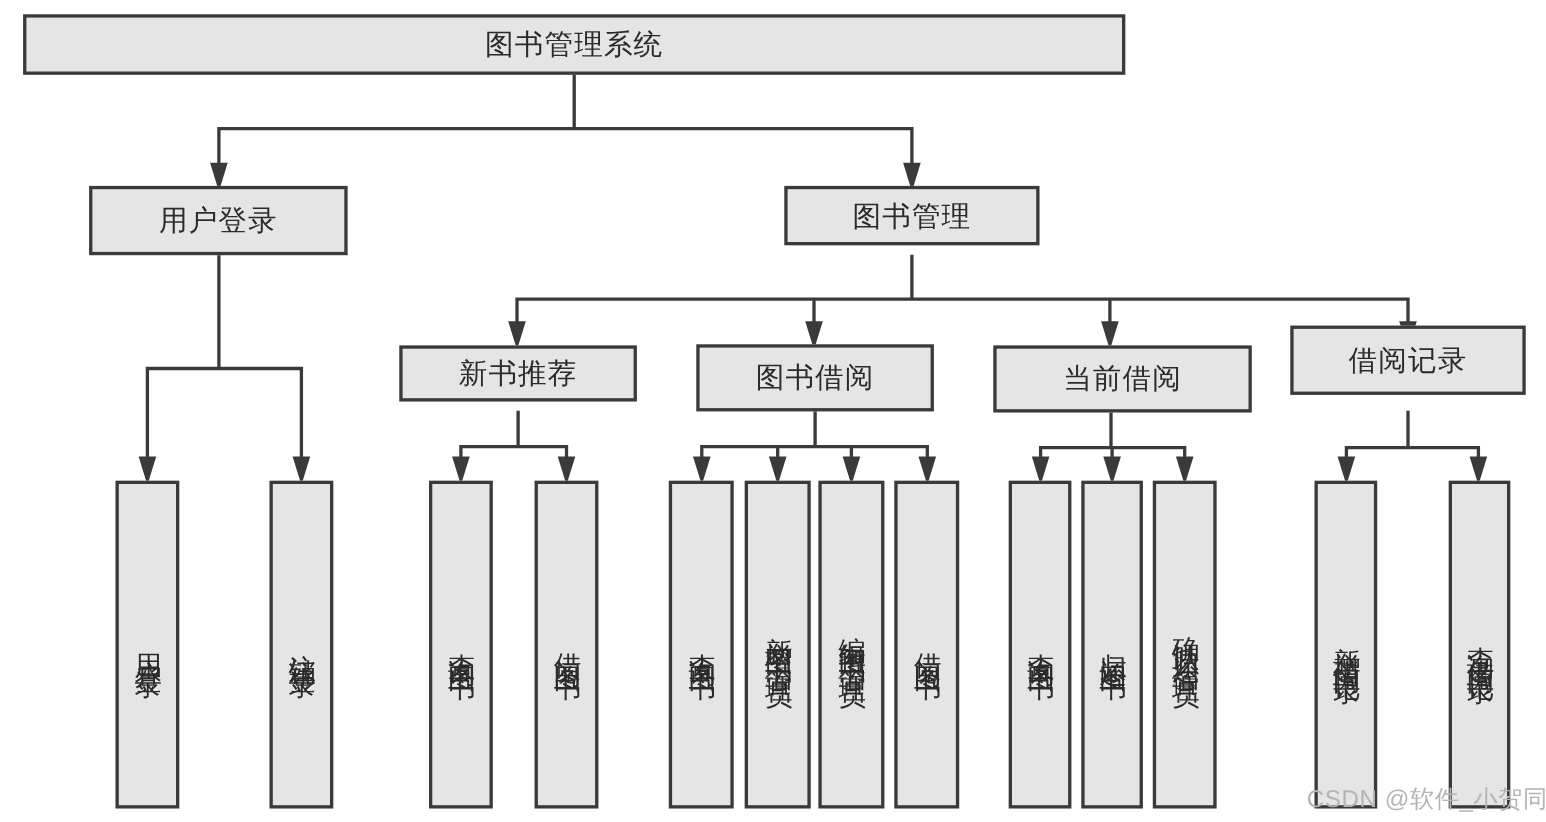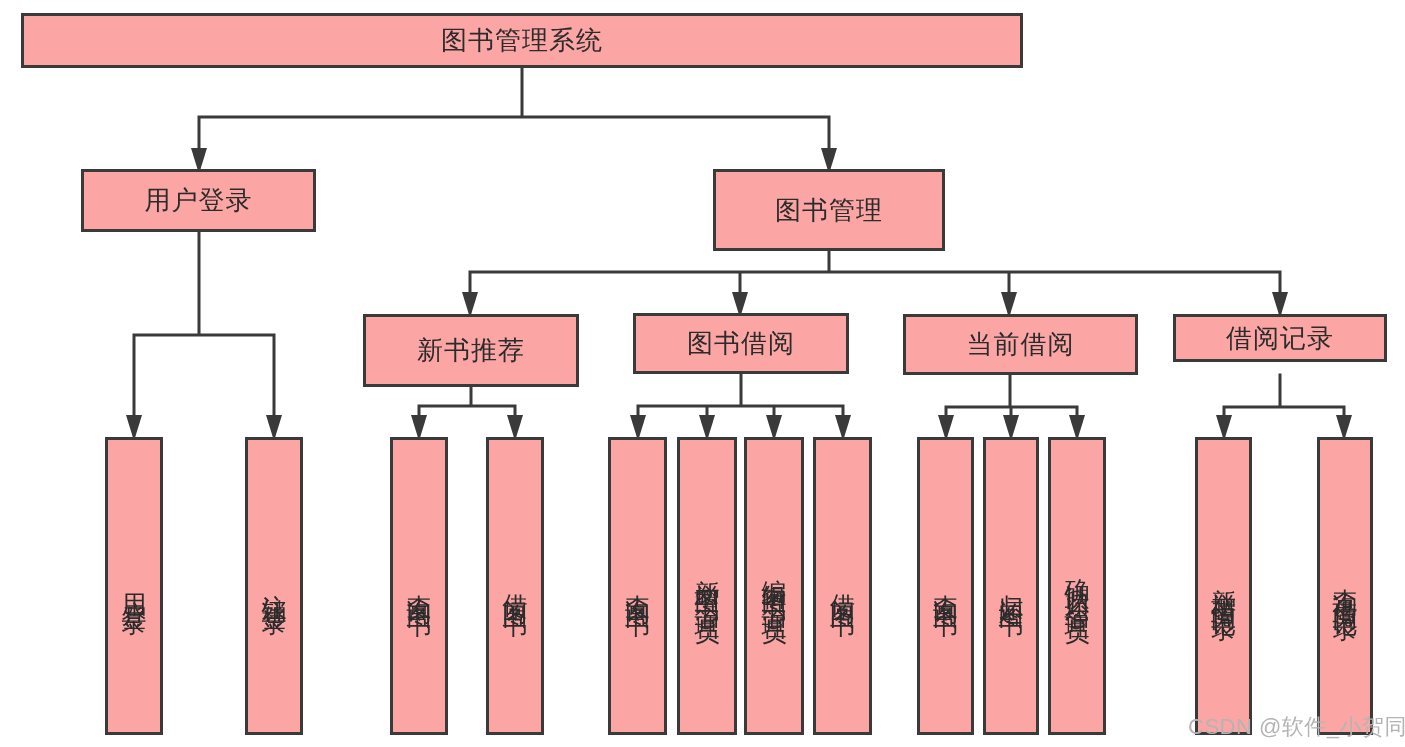--- a/index.html
+++ b/index.html
@@ -17,21 +17,21 @@
     background:var(--background);
     overflow:hidden;
   }
   svg.connectors{position:absolute;left:0;top:0;width:1405px;height:747px;}
   svg.connectors path{stroke:var(--line);stroke-width:3;fill:none;stroke-linecap:square;}
   svg.connectors polygon{fill:var(--line);stroke:none;}
   .node{
     position:absolute;
     box-sizing:border-box;
     border:3px solid var(--line);
-    background:#fca5a5;
+    background:#e5e5e5;
     display:flex;
     align-items:center;
     justify-content:center;
     color:var(--text);
   }
   .node .hlabel{
     font-size:26px;
     letter-spacing:1px;
     white-space:nowrap;
   }
@@ -108,34 +108,34 @@
     </g>
   </svg>
 
   <div class="node" style="left:21px;top:13px;width:1002px;height:55px;">
     <span class="hlabel">图书管理系统</span>
   </div>
 
   <div class="node" style="left:81px;top:169px;width:235px;height:63px;">
     <span class="hlabel">用户登录</span>
   </div>
-  <div class="node" style="left:713px;top:169px;width:232px;height:82px;">
+  <div class="node" style="left:713px;top:169px;width:232px;height:54px;">
     <span class="hlabel">图书管理</span>
   </div>
 
-  <div class="node" style="left:363px;top:314px;width:216px;height:73px;">
+  <div class="node" style="left:363px;top:314px;width:216px;height:51px;">
     <span class="hlabel">新书推荐</span>
   </div>
   <div class="node" style="left:633px;top:313px;width:216px;height:61px;">
     <span class="hlabel">图书借阅</span>
   </div>
   <div class="node" style="left:903px;top:314px;width:235px;height:61px;">
     <span class="hlabel">当前借阅</span>
   </div>
-  <div class="node" style="left:1173px;top:314px;width:214px;height:48px;">
+  <div class="node" style="left:1173px;top:296px;width:214px;height:63px;">
     <span class="hlabel">借阅记录</span>
   </div>
 
   <div class="node" style="left:105px;top:437px;width:58px;height:298px;">
     <span class="vlabel">用户登录</span>
   </div>
   <div class="node" style="left:245px;top:437px;width:58px;height:298px;">
     <span class="vlabel">注销登录</span>
   </div>
 

